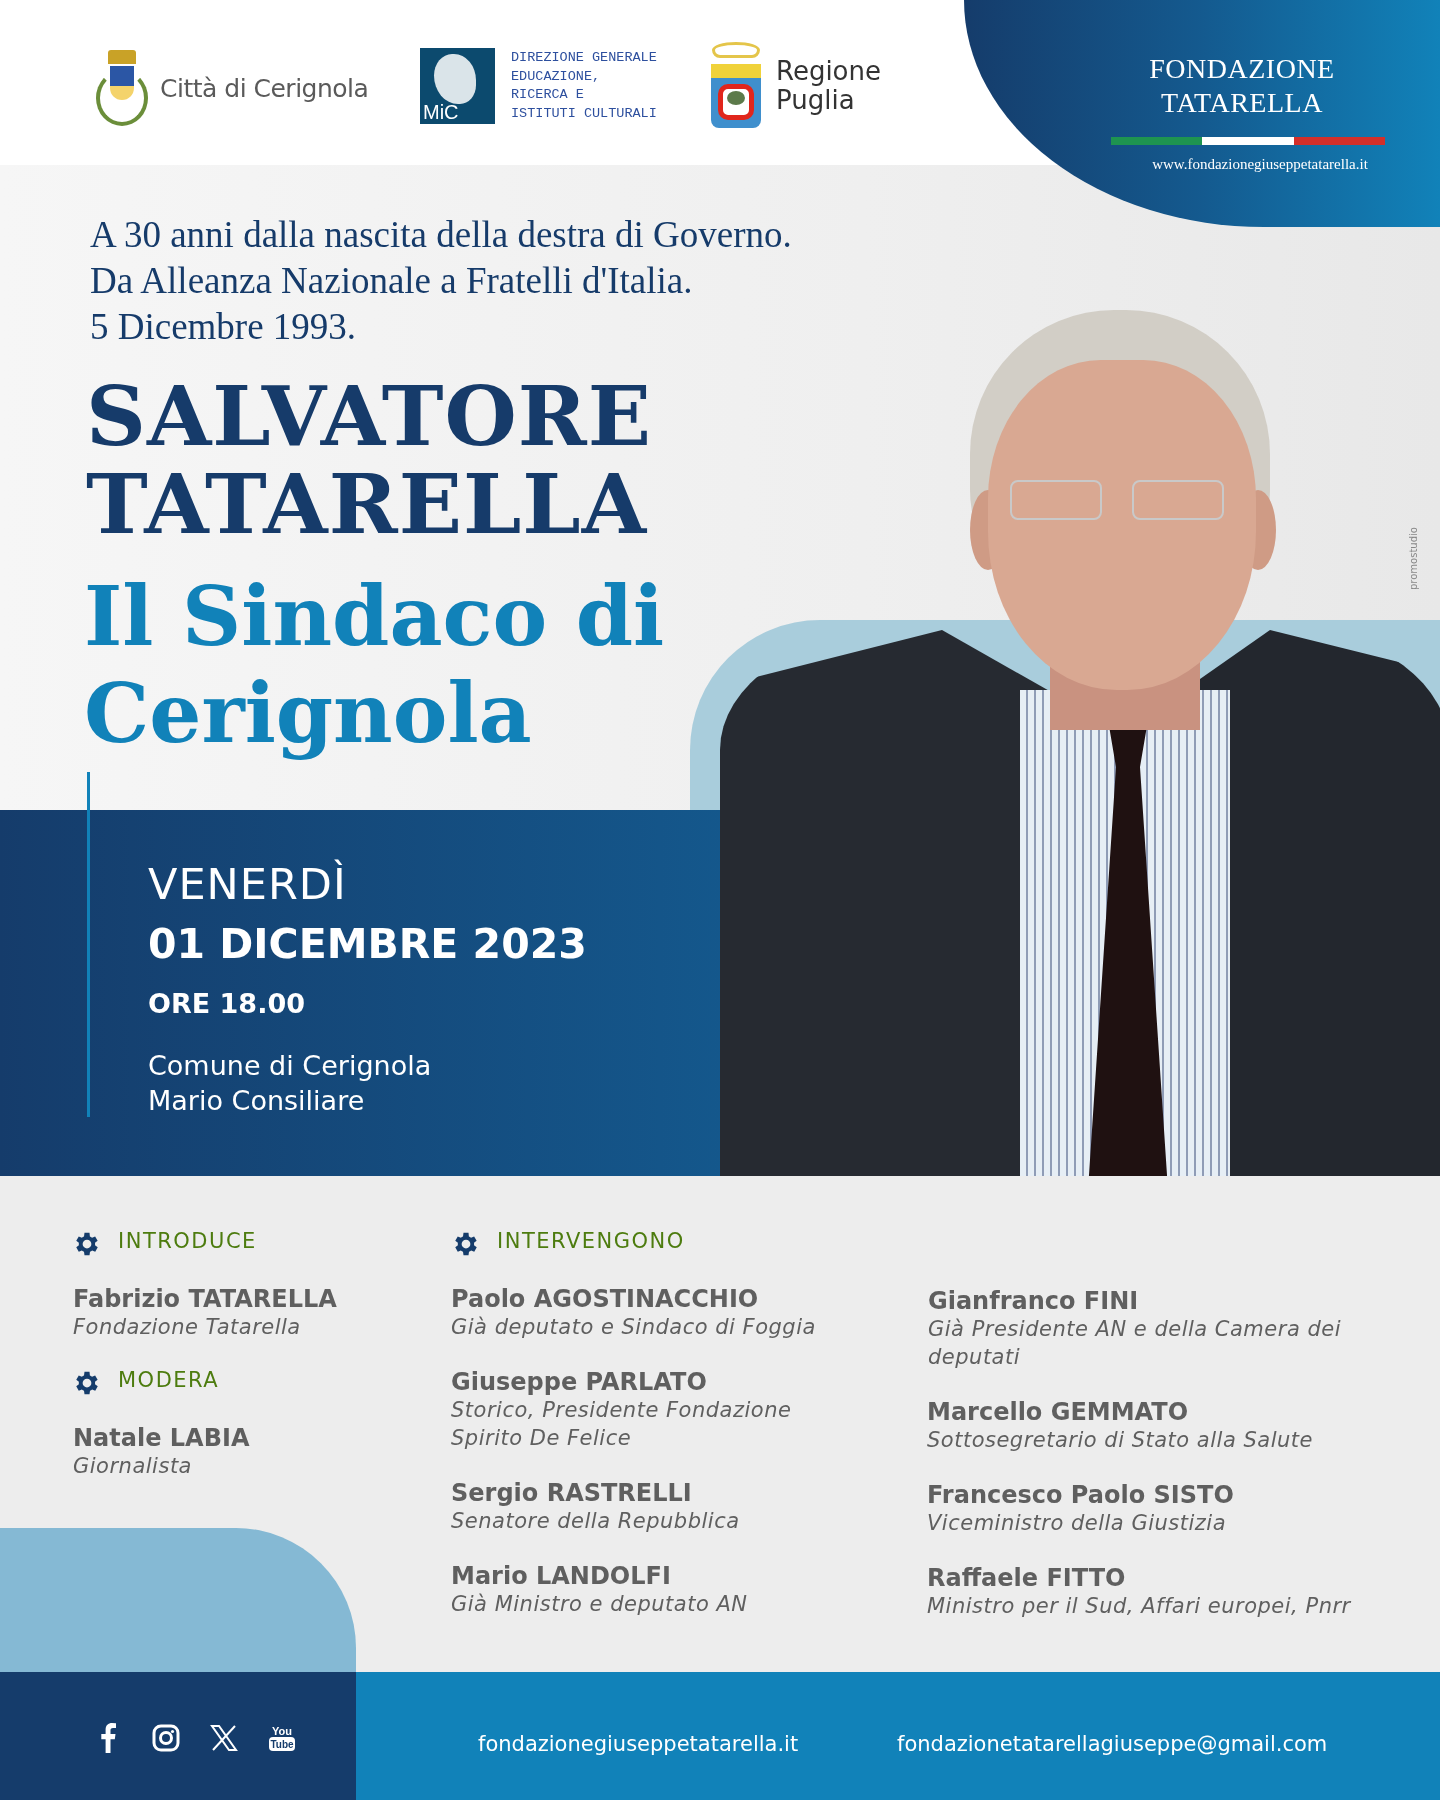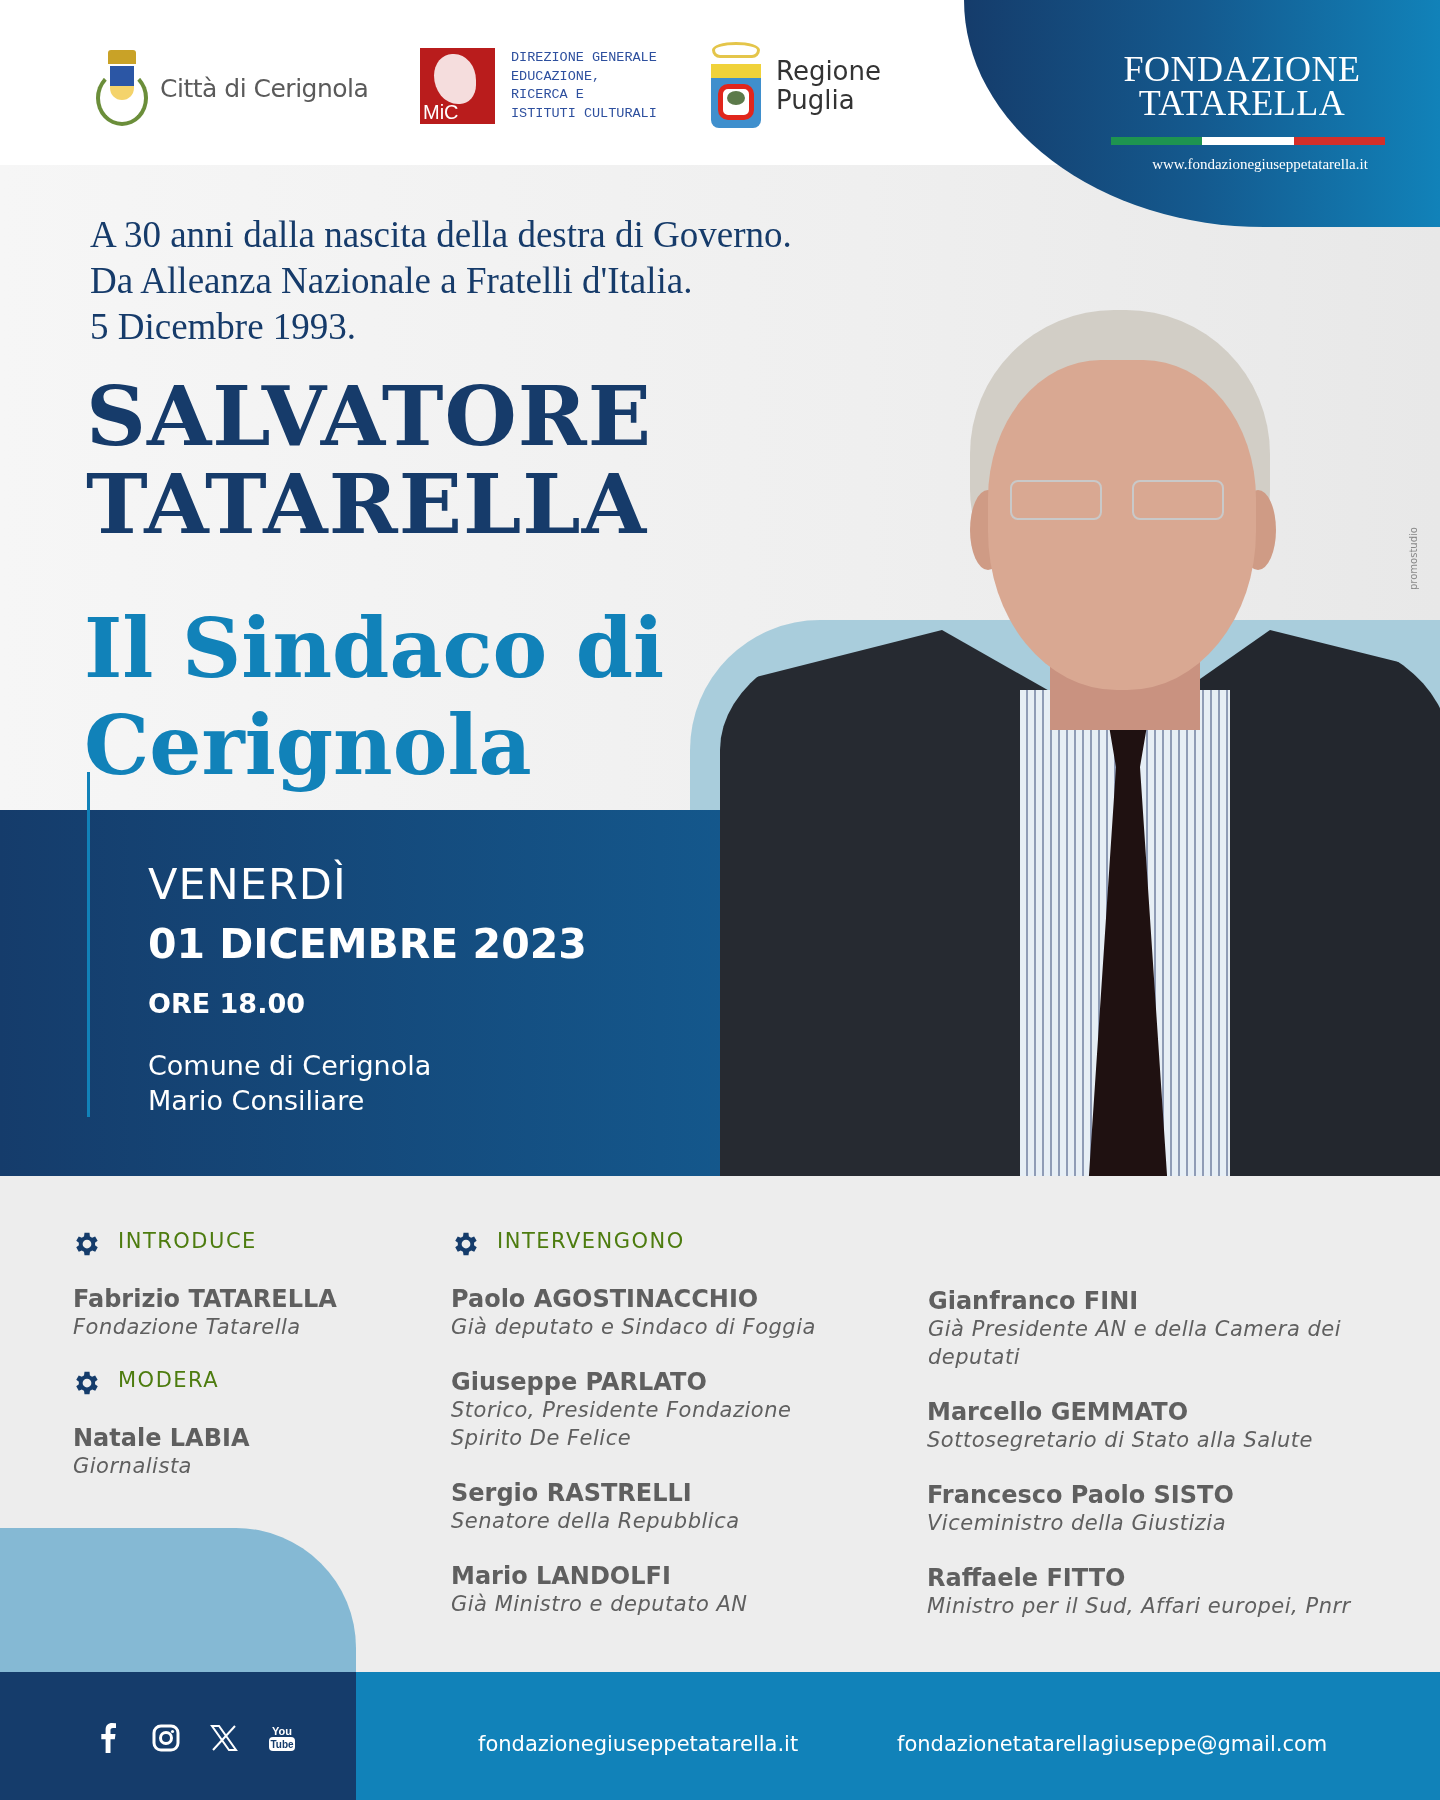--- a/index.html
+++ b/index.html
@@ -16,53 +16,53 @@
   .crest { width: 60px; height: 80px; position: relative; }
   .crest .crown { position: absolute; left: 16px; top: 2px; width: 28px; height: 14px;
                   background: #c9a227; border-radius: 3px 3px 0 0; }
   .crest .shield { position: absolute; left: 18px; top: 18px; width: 24px; height: 34px;
                    background: linear-gradient(#2b56a5 0 60%, #f4d36b 60% 100%); border-radius: 0 0 12px 12px; }
   .crest .wreath { position: absolute; left: 4px; top: 22px; width: 52px; height: 56px;
                    border: 4px solid #6b8e3a; border-top-color: transparent; border-radius: 50%; }
   .logo-text-cer { margin-left: 8px; font-size: 25px; color: #5a5a5a; font-family: "DejaVu Sans", sans-serif; letter-spacing: -0.5px; }
 
   .logo-mic { left: 420px; top: 48px; }
-  .mic-box { width: 75px; height: 76px; background: #b91c1c; position: relative; }
+  .mic-box { width: 75px; height: 76px; background: #0c4a6e; position: relative; }
   .mic-box .bust { position: absolute; left: 14px; top: 6px; width: 42px; height: 50px; background: #ffffff; opacity: .85;
                    border-radius: 45% 55% 40% 60%; }
   .mic-box .mic-label { position: absolute; left: 3px; bottom: 0; color: #fff; font-size: 20px; font-family: "Liberation Sans", sans-serif; }
   .mic-text { margin-left: 16px; color: #2d4f9e; font-size: 13.5px; line-height: 18.5px; font-family: Liberation Mono, monospace; }
 
   .logo-puglia { left: 708px; top: 40px; }
   .puglia-crest { width: 56px; height: 92px; position: relative; }
   .puglia-crest .crown { position: absolute; left: 4px; top: 2px; width: 48px; height: 16px; border: 3px solid #e4c54a; border-radius: 50% 50% 8px 8px; }
   .puglia-crest .band { position: absolute; left: 3px; top: 24px; width: 50px; height: 14px; background: #f0d23a; }
   .puglia-crest .shield { position: absolute; left: 3px; top: 38px; width: 50px; height: 50px; background: #3f8fcd; border-radius: 0 0 8px 8px; }
   .puglia-crest .octa { position: absolute; left: 10px; top: 44px; width: 36px; height: 36px; background: #fff; border: 5px solid #e1261c; border-radius: 10px; }
   .puglia-crest .tree { position: absolute; left: 19px; top: 51px; width: 18px; height: 14px; background: #5c7a4a; border-radius: 50%; }
   .puglia-text { margin-left: 12px; color: #333; font-size: 26px; line-height: 29px; font-family: "DejaVu Sans", sans-serif; }
 
   
   .fond-badge { position: absolute; left: 964px; top: 0; width: 476px; height: 227px;
                 background: linear-gradient(90deg, #153c6b 0%, #145a8f 50%, #1182b9 100%);
                 border-bottom-left-radius: 300px 227px; }
   .fond-title { position: absolute; left: 0; right: 0; top: 52px; text-align: center; color: #fff;
-                font-family: "Liberation Serif", serif; font-size: 36px; line-height: 34px; letter-spacing: 0.5px; padding-left: 80px; }
+                font-family: "Liberation Serif", serif; font-size: 28px; line-height: 34px; letter-spacing: 0.5px; padding-left: 80px; }
   .flag-bar { position: absolute; left: 1111px; top: 137px; width: 274px; height: 8px; display: flex; }
   .flag-bar span { flex: 1; }
   .fond-url { position: absolute; left: 1060px; top: 156px; width: 380px; text-align: center; color: #fff;
               font-family: "Liberation Serif", serif; font-size: 15px; padding-left: 20px; }
 
   
   .subtitle { position: absolute; left: 90px; top: 212px; color: #163b6a;
               font-family: "Liberation Serif", serif; font-size: 37px; line-height: 46px; }
   .name { position: absolute; left: 86px; top: 372px; color: #163b6a;
           font-family: "DejaVu Serif", serif; font-weight: bold; font-size: 83px; line-height: 88px; letter-spacing: 1px; }
   .role { position: absolute; left: 84px; top: 568px; color: #1182b9;
-          font-family: "DejaVu Serif", serif; font-weight: bold; font-size: 82px; line-height: 97px; margin-top: 32px; }
+          font-family: "DejaVu Serif", serif; font-weight: bold; font-size: 82px; line-height: 97px; }
 
   
   .light-shape { position: absolute; left: 690px; top: 620px; width: 750px; height: 230px;
                  background: #a9cddc; border-top-left-radius: 130px; }
 
   
   .band { position: absolute; left: 0; top: 810px; width: 1440px; height: 366px;
           background: linear-gradient(90deg, #153c6b 0%, #145a8f 55%, #1182b9 100%); }
   .vline { position: absolute; left: 87px; top: 772px; width: 3px; height: 345px; background: #1182b9; }
   .date-block { position: absolute; left: 148px; top: 858px; color: #fff; }

